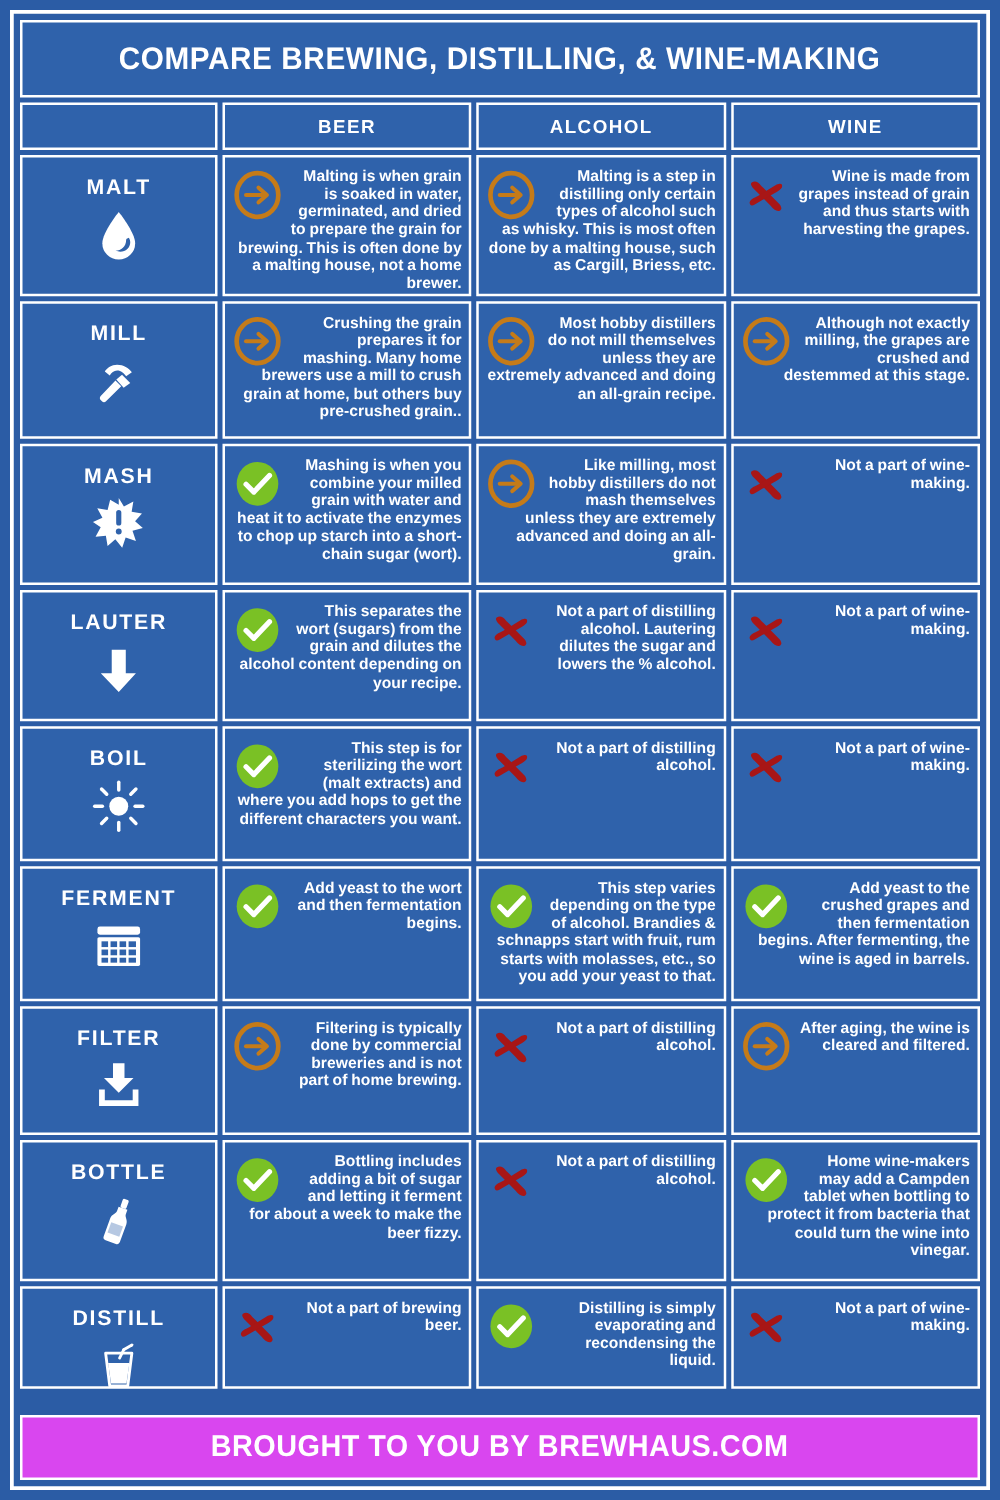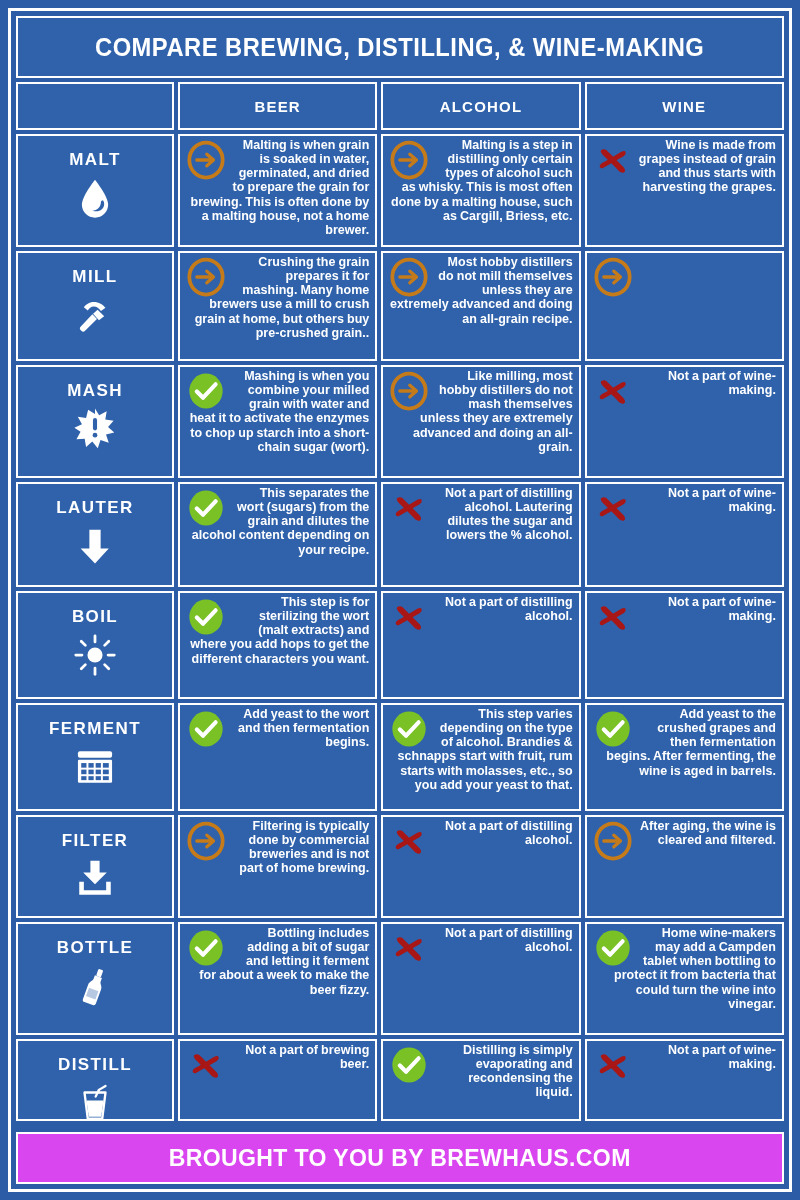--- a/index.html
+++ b/index.html
@@ -62,21 +62,21 @@
   }
   .cell {
     background: #2f62ab;
     border: 2px solid #ffffff;
     position: relative;
   }
   .col-step   { width: 158px; flex: none; }
   .col-data   { flex: 1 1 0; }
 
   
-  .row-header { height: 48px; }
+  .row-header { height: 38px; }
   .row-header .cell {
     display: flex;
     align-items: center;
     justify-content: center;
   }
   .col-head-label {
     color: #ffffff;
     font-size: 15px;
     font-weight: bold;
     letter-spacing: 1.2px;
@@ -101,21 +101,21 @@
     width: 44px;
     height: 44px;
     display: flex;
     align-items: center;
     justify-content: center;
   }
   .step-icon svg { display: block; }
 
   
   .data-cell {
-    padding: 2px 6px 6px 6px;
+    padding: 8px 6px 6px 6px;
   }
   .status-icon {
     float: left;
     width: 40px;
     height: 40px;
     margin: 2px 6px 0 0;
     flex: none;
   }
   .status-icon svg { display: block; }
   .cell-text {
@@ -250,20 +250,21 @@
               <div class="cell-text">Most hobby distillers do not mill themselves unless they are extremely advanced and doing an all-grain recipe.</div>
             </div>
             <div class="cell col-data data-cell">
               <div class="status-icon">
                 <svg width="40" height="40" viewBox="0 0 48 48">
                   <ellipse cx="24" cy="24" rx="20" ry="21" fill="none" stroke="#c57b19" stroke-width="4.5"></ellipse>
                   <path d="M13 24h17" stroke="#c57b19" stroke-width="4" stroke-linecap="round"></path>
                   <path d="M25 17l8 7-8 7" fill="none" stroke="#c57b19" stroke-width="4" stroke-linecap="round" stroke-linejoin="round"></path>
                 </svg>
               </div>
+              <div class="cell-text">Although not exactly milling, the grapes are crushed and destemmed at this stage.</div>
             </div>
           </div><div class="row" style="height: 113px;">
             <div class="cell col-step step-cell">
               <div class="step-label">MASH</div>
               <div class="step-icon">
                 <svg width="44" height="44" viewBox="0 0 64 64">
                   <path fill="#ffffff" d="M32 2l6 10 11-6-2 12 12 2-8 9 9 8-12 3 4 12-12-4-4 12-8-10-9 8-2-12-12 1 6-11L2 30l11-5-6-11 12 2L22 4l10 6z"></path>
                   <rect x="29" y="16" width="6" height="18" rx="3" fill="#2f62ab"></rect>
                   <circle cx="32" cy="41" r="3.4" fill="#2f62ab"></circle>
                 </svg>

